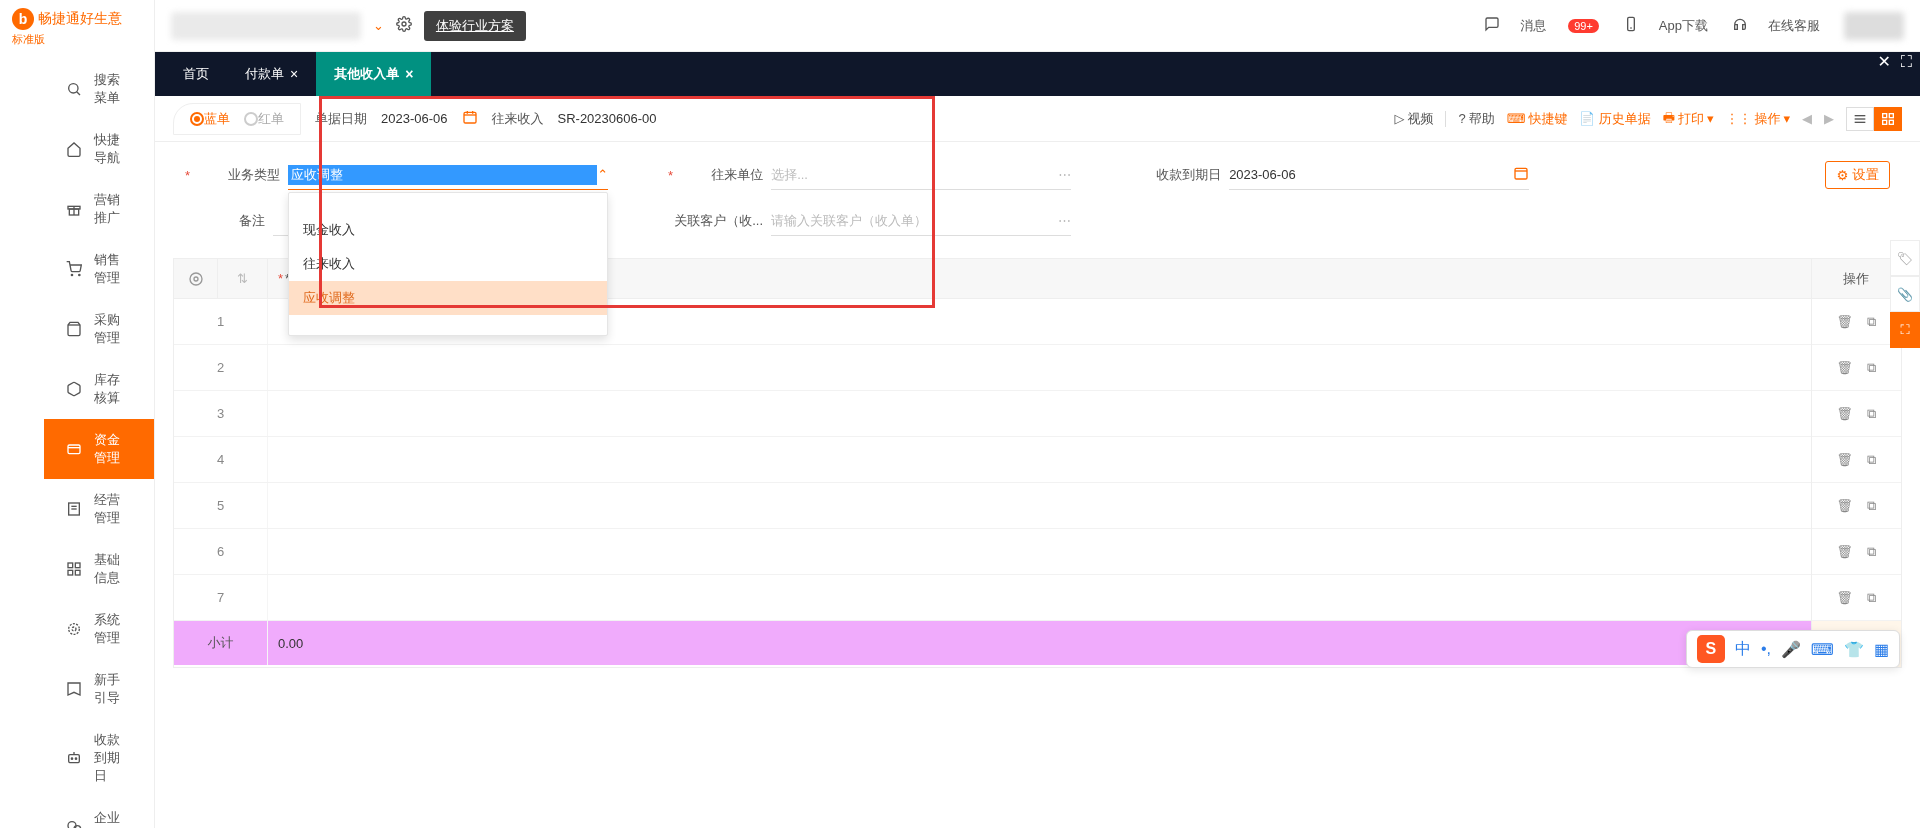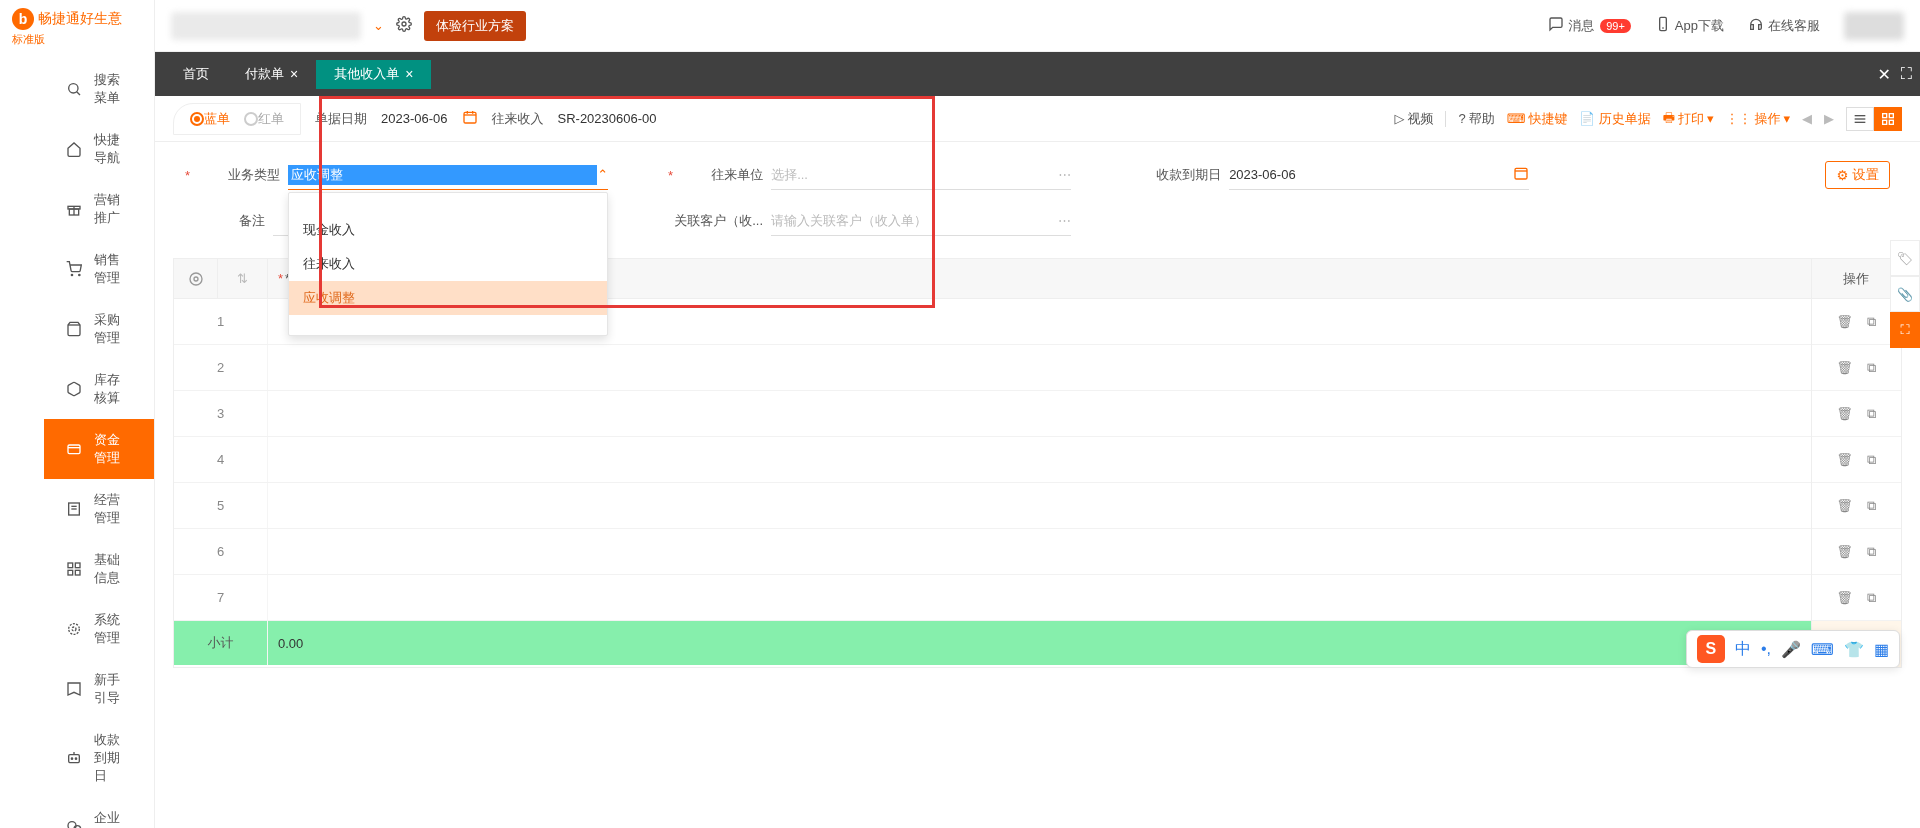--- a/index.html
+++ b/index.html
@@ -19,30 +19,30 @@
 .menu-icon { width: 18px; height: 18px; display: inline-flex; align-items: center; justify-content: center; }
 
 
 .main { flex: 1; display: flex; flex-direction: column; position: relative; }
 
 
 .topbar { height: 52px; display: flex; align-items: center; padding: 0 16px; gap: 12px; border-bottom: 1px solid #f0f0f0; }
 .org-blur { width: 190px; height: 28px; background: #eaeaea; filter: blur(3px); border-radius: 4px; }
 .down-chevron { color: #ff6a00; }
 .gear-btn { color: #555; cursor: pointer; }
-.experience-btn { background: #c2410c; color:#fff; padding: 6px 12px; border-radius: 3px; border:none; cursor:pointer; font-size:13px; }
+.experience-btn { background: #404040; color:#fff; padding: 6px 12px; border-radius: 3px; border:none; cursor:pointer; font-size:13px;text-decoration:underline; }
 .topbar-spacer { flex: 1; }
-.top-link { display:flex; align-items:center; gap:4px; color:#555; cursor:pointer; padding:0 6px; }
+.top-link { display:flex; align-items:center; gap:20px; color:#555; cursor:pointer; padding:0 6px; }
 .badge { background:#ff3b30; color:#fff; border-radius:10px; padding:1px 6px; font-size:11px; margin-left:2px; }
 .avatar-blur { width: 60px; height: 28px; background: #ddd; filter: blur(3px); border-radius:4px; margin-left:6px; }
 
 
-.tabstrip { height: 44px; background: #404040; display:flex; align-items:center; padding:0 10px; color:#fff; position:relative; }
+.tabstrip { height: 44px; background: #0f172a; display:flex; align-items:flex-start; padding:0 10px; color:#fff; position:relative; }
 .tab { padding: 0 18px; height:44px; display:flex; align-items:center; gap:6px; cursor:pointer; }
-.tab.active { background: #019181; height:29px; }
+.tab.active { background: #019181; height:44px;font-weight:bold; }
 .tab-close { font-size:14px; cursor:pointer; }
 .tabstrip-right { position:absolute; right:8px; display:flex; align-items:center; gap:10px; }
 .tabstrip-right span { cursor:pointer; font-size:16px; }
 
 
 .toolbar { height: 46px; display:flex; align-items:center; padding: 0 18px; gap:14px; border-bottom: 1px solid #eee; }
 .radio-group { display:flex; align-items:center; gap:14px; background:#fff; border:1px solid #eee; border-radius:20px 0 0 0; padding: 6px 16px; }
 .radio { display:inline-flex; align-items:center; cursor:pointer; }
 .radio-circle { width:14px; height:14px; border-radius:50%; border:2px solid #ccc; display:inline-flex; align-items:center; justify-content:center;}
 .radio.checked .radio-circle { border-color:#ff6a00; }
@@ -90,21 +90,21 @@
 .th-gear { width:44px; justify-content:center; color:#999; }
 .th-num { width:50px; justify-content:center; }
 .th-account { width:180px; }
 .th-ops { width:90px; justify-content:center; }
 .tr { display:flex; height:46px; align-items:center; border-bottom:1px solid #f2f2f2; }
 .td { padding:0 10px; height:100%; display:flex; align-items:center; }
 .td-num { width:94px; justify-content:center; color:#888; border-right:1px solid #f5f5f5; }
 .td-rest { flex:1; }
 .ops-row { height:46px; display:flex; align-items:center; justify-content:center; gap:14px; border-bottom:1px solid #f2f2f2; color:#888; }
 .ops-row span { cursor:pointer; }
-.tfoot { display:flex; height:44px; align-items:center; background:#86efac; }
+.tfoot { display:flex; height:44px; align-items:center; background:#f0abfc; }
 .tfoot .td-num { color:#555; }
 .tfoot .amount { width:200px; text-align:center; padding-right:20px; font-weight:500; }
 
 
 .side-tools { position:absolute; right:0; top:240px; display:flex; flex-direction:column; }
 .side-tool { width:30px; height:36px; border:1px solid #eee; background:#fff; display:flex; align-items:center; justify-content:center; color:#999; cursor:pointer; }
 .side-tool.orange { background:#ff6a00; color:#fff; border-color:#ff6a00; }
 
 
 .ime-bar { position:absolute; right:20px; bottom:160px; display:flex; align-items:center; gap:10px; background:#fff; border:1px solid #ddd; border-radius:6px; padding:4px 10px; box-shadow:0 2px 8px rgba(0,0,0,.1); }

